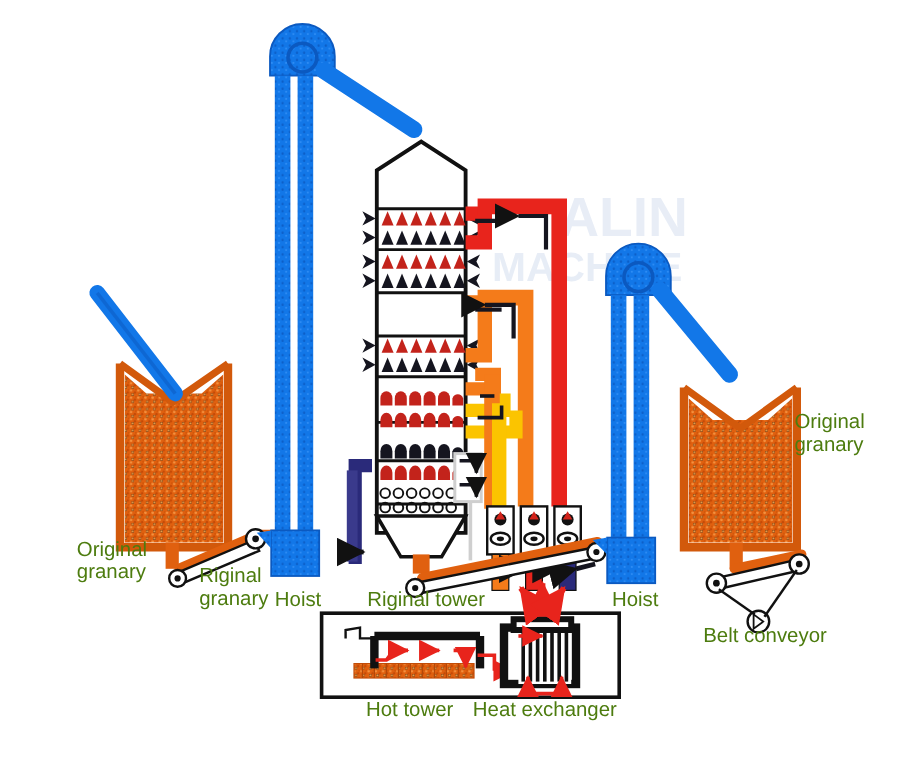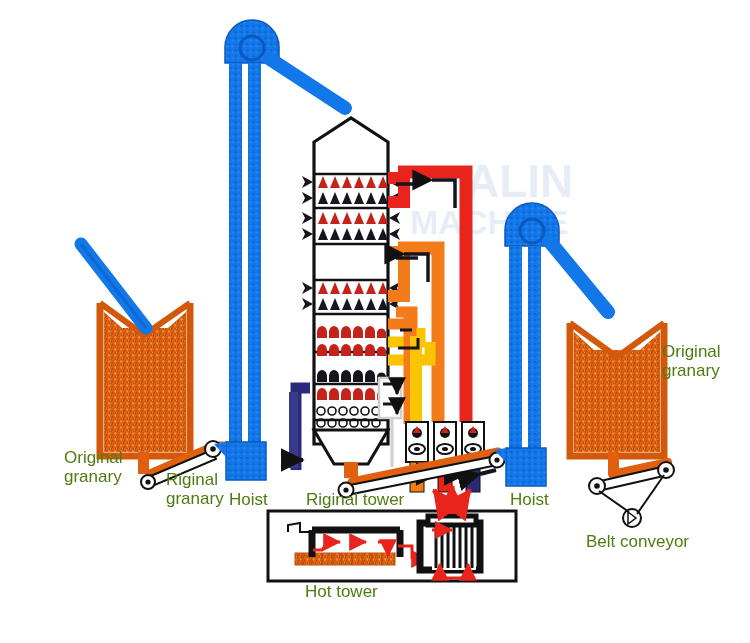--- a/index.html
+++ b/index.html
@@ -387,17 +387,18 @@
 
 <div class="lbl" style="left:64px;top:436px;">Original
 granary</div>
 <div class="lbl" style="left:166px;top:458px;">Riginal
 granary</div>
 <div class="lbl" style="left:229px;top:478px;">Hoist</div>
 <div class="lbl" style="left:306px;top:478px;">Riginal tower</div>
 <div class="lbl" style="left:510px;top:478px;">Hoist</div>
 <div class="lbl" style="left:662px;top:330px;">Original
 granary</div>
-<div class="lbl" style="left:586px;top:508px;margin-top:12px;">Belt conveyor</div>
+<div class="lbl" style="left:586px;top:508px;">Belt conveyor</div>
 <div class="lbl" style="left:305px;top:570px;">Hot tower</div>
+<div class="lbl" style="left:394px;top:570px;">Heat exchanger</div>
 
 <div class="bottombar"></div>
 </div>
 
 </body></html>

